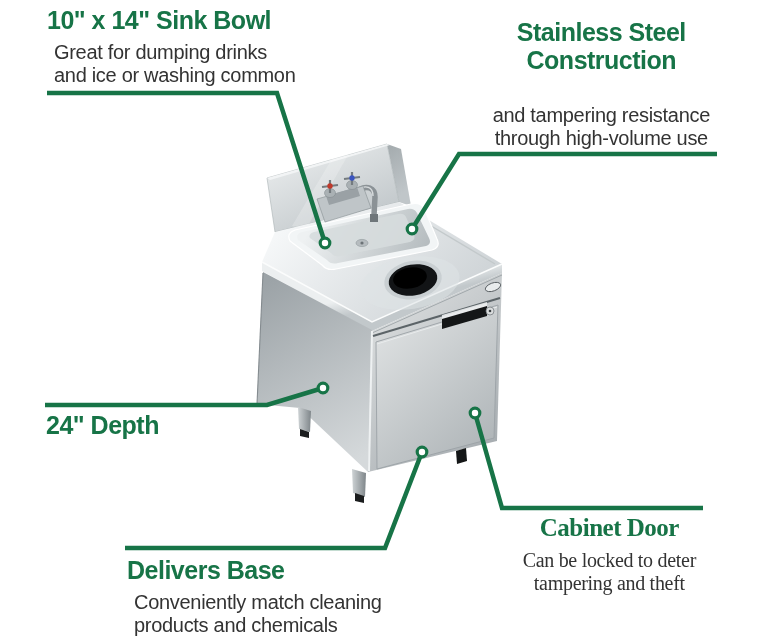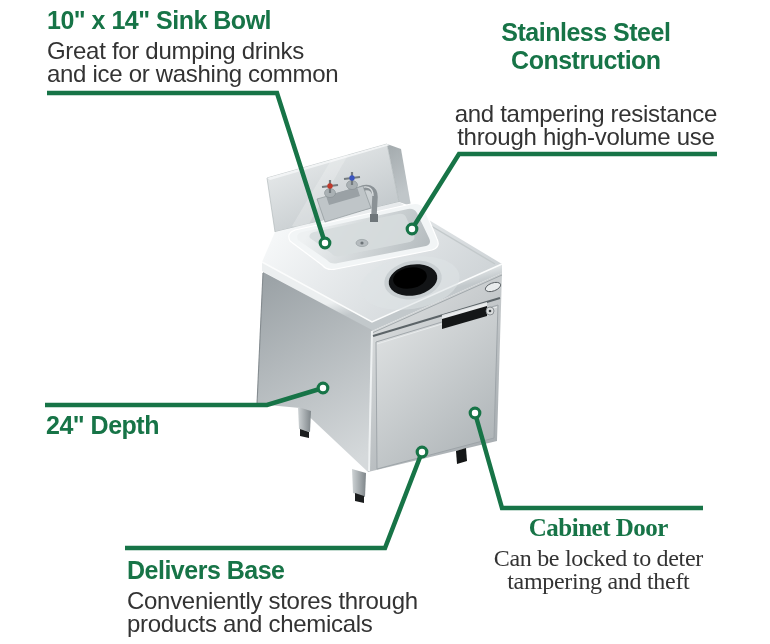--- a/index.html
+++ b/index.html
@@ -16,21 +16,21 @@
     position:relative;width:770px;height:644px;background:var(--bg);
     overflow:hidden;font-family:"Liberation Sans",sans-serif;
   }
   .scene{position:absolute;left:0;top:0;width:770px;height:644px;}
   .callout{position:absolute;}
   .callout h2{
     margin:0 0 5px 0;font-size:25px;line-height:28px;font-weight:700;
     color:var(--accent);letter-spacing:-0.5px;white-space:nowrap;
   }
   .callout p{
-    margin:0;font-size:24px;line-height:23px;color:var(--body);
+    margin:7px;font-size:20px;line-height:23px;color:var(--body);
     letter-spacing:-0.3px;white-space:nowrap;
   }
   .align-right{text-align:center;}
   #callout-sink-bowl{left:47px;top:6px;}
   #callout-stainless-steel{right:53px;top:18px;}
   #callout-depth{left:46px;top:411px;}
   #callout-cabinet-base{left:127px;top:556px;}
   #callout-cabinet-door{right:67px;top:514px;font-family:Liberation Serif, serif;}
   .callout-line{fill:none;stroke:var(--accent);stroke-width:4.5;stroke-linejoin:miter;}
   .callout-dot{fill:#ffffff;stroke:var(--accent);stroke-width:3.2;}
@@ -187,21 +187,21 @@
     <h2>
       <span>24" Depth</span>
     </h2>
   </div>
 
   <div class="callout" id="callout-cabinet-base">
     <h2>
       <span>Delivers Base</span>
     </h2>
     <p>
-      <span>Conveniently stores through</span><br>
+      <span>Conveniently match cleaning</span><br>
       <span>products and chemicals</span>
     </p>
   </div>
 
   <div class="callout align-right" id="callout-cabinet-door">
     <h2>
       <span>Cabinet Door</span>
     </h2>
     <p>
       <span>Can be locked to deter</span><br>

